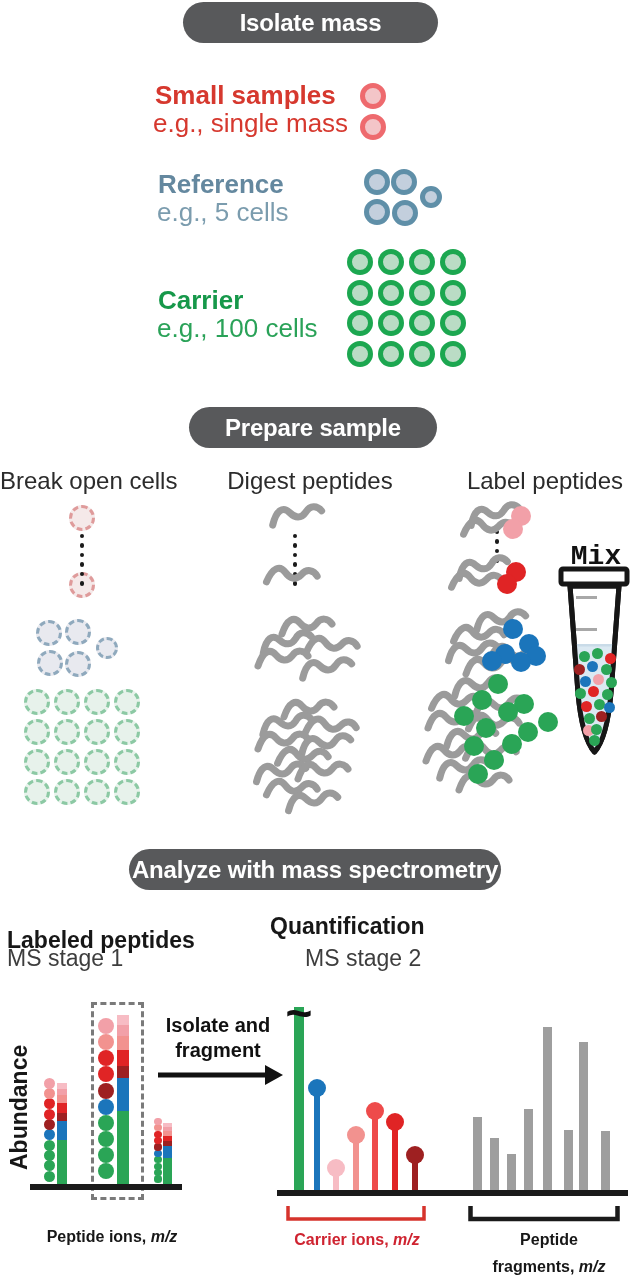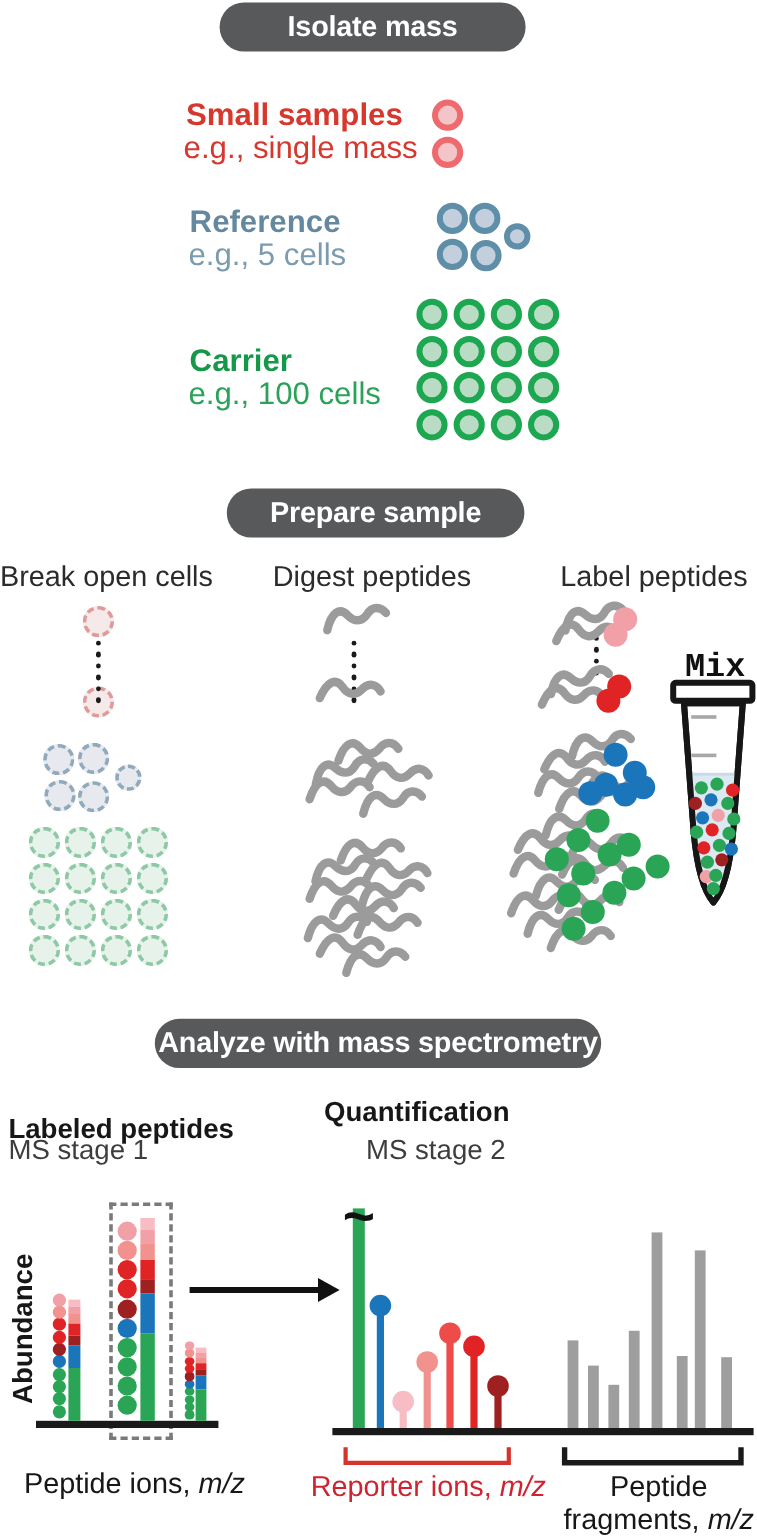--- a/index.html
+++ b/index.html
@@ -10,21 +10,21 @@
           text-align:center; font-weight:bold; font-size:24px; letter-spacing:-0.2px; }
   .glabel { position:absolute; font-size:26px; line-height:28px; white-space:nowrap; }
   .bold { font-weight:bold; }
   .steplabel { position:absolute; font-size:24px; text-align:center; color:#2b2b2b; white-space:nowrap; }
   .mstitle { position:absolute; font-size:23px; font-weight:bold; color:#171717; white-space:nowrap; }
   .mssub { position:absolute; font-size:23px; color:#3d3d3d; white-space:nowrap; }
   .yaxis { position:absolute; writing-mode:vertical-rl; transform:rotate(180deg);
            font-weight:bold; font-size:23px; color:#171717; }
   .arrowtext { position:absolute; font-weight:bold; font-size:20px; line-height:25px;
                text-align:center; color:#111; }
-  .axlabel { position:absolute; font-size:24px; font-weight:normal; text-align:center;
+  .axlabel { position:absolute; font-size:16px; font-weight:bold; text-align:center;
              color:#171717; line-height:27px; white-space:nowrap; }
   .mix { position:absolute; font-weight:bold; font-size:28px; text-align:center; color:#111; }
   .clip { position:absolute; font-weight:bold; font-size:46px; color:#111; line-height:46px; }
   .dot, .cell { position:absolute; border-radius:50%; }
   .bar { position:absolute; display:flex; flex-direction:column-reverse; }
   .seg { width:100%; }
   .baseline { position:absolute; background:#1a1a1a; }
   .dashbox { position:absolute; border:3.5px dashed #7a7a7a; }
   .squig { position:absolute; overflow:visible; }
   .stem { position:absolute; }
@@ -68,40 +68,44 @@
 
   <div class="mstitle" style="left:7px;top:927px;">Labeled peptides</div>
   <div class="mssub" style="left:7px;top:945px;">MS stage 1</div>
   <div class="mstitle" style="left:270px;top:913px;">Quantification</div>
   <div class="mssub" style="left:270px;top:945px;margin-left:35px;">MS stage 2</div>
 
   <div class="yaxis" style="left:6px;top:1044px;height:126px;">Abundance</div>
 
   <div class="dashbox" style="left:91px;top:1002px;width:53px;height:198px;"></div>
 
+  <div class="arrowtext" style="left:156px;top:1013px;width:124px;">
+    <span style="display:block">Isolate and</span>
+    <span style="display:block">fragment</span>
+  </div>
   <svg class="abs" style="left:155px;top:1062px;" width="132" height="26" viewBox="0 0 132 26">
     <line x1="3" y1="13" x2="112" y2="13" stroke="#111" stroke-width="5"></line>
     <polygon points="110,3 128,13 110,23" fill="#111"></polygon>
   </svg>
 
   <div class="baseline" style="left:30px;top:1184px;width:152px;height:6px;"></div>
   <div class="baseline" style="left:277px;top:1190px;width:351px;height:6px;"></div>
 
   <svg class="abs" style="left:286px;top:1204px;" width="140" height="19" viewBox="0 0 140 19">
     <path d="M2,2 L2,15 L138,15 L138,2" fill="none" stroke="#d6332c" stroke-width="3.5"></path>
   </svg>
   <svg class="abs" style="left:468px;top:1204px;" width="152" height="19" viewBox="0 0 152 19">
     <path d="M2.5,2 L2.5,15 L149.5,15 L149.5,2" fill="none" stroke="#1a1a1a" stroke-width="4.5"></path>
   </svg>
 
   <div class="axlabel" style="left:8px;top:1223px;width:208px;">
     <span>Peptide ions, </span><i>m/z</i>
   </div>
   <div class="axlabel" style="left: 252px; top: 1226px; width: 210px; color: rgb(207, 35, 48);">
-    <span>Reporter ions, </span><i>m/z</i>
+    <span>Carrier ions, </span><i>m/z</i>
   </div>
   <div class="axlabel" style="left:444px;top:1226px;width:210px;">
     <span style="display:block">Peptide</span>
     <span><span>fragments, </span><i>m/z</i></span>
   </div>
 
   <div id="gfx" style="position:absolute;left:0;top:0;width:631px;height:1280px;">
       <div class="cell" style="left: 360px; top: 83px; width: 26px; height: 26px; border: 5px solid rgb(238, 106, 110); background: rgb(243, 197, 200);"></div>
       <div class="cell" style="left: 360px; top: 114px; width: 26px; height: 26px; border: 5px solid rgb(238, 106, 110); background: rgb(243, 197, 200);"></div>
       <div class="cell" style="left: 364px; top: 169px; width: 26px; height: 26px; border: 5px solid rgb(95, 143, 168); background: rgb(195, 207, 221);"></div>

